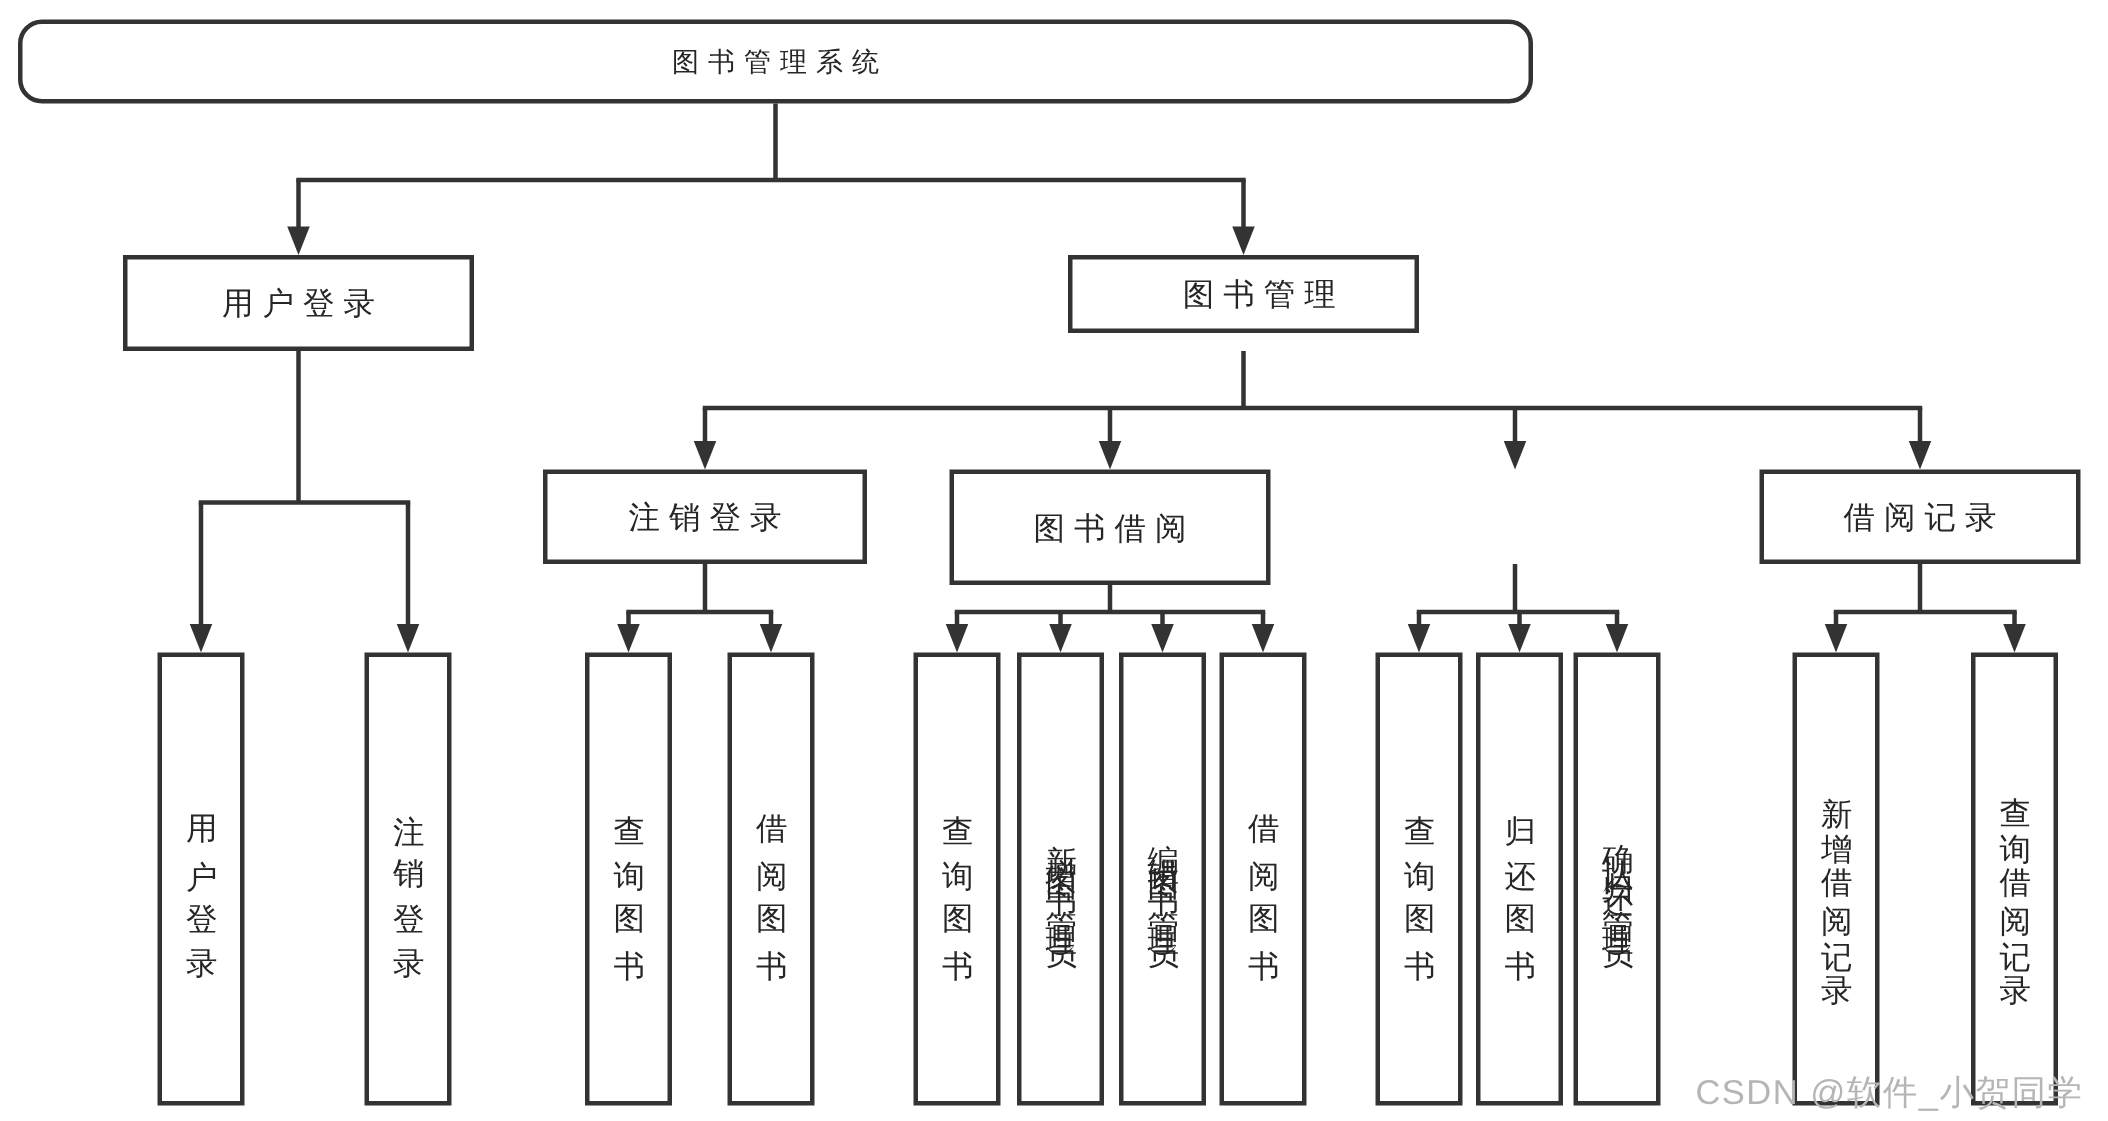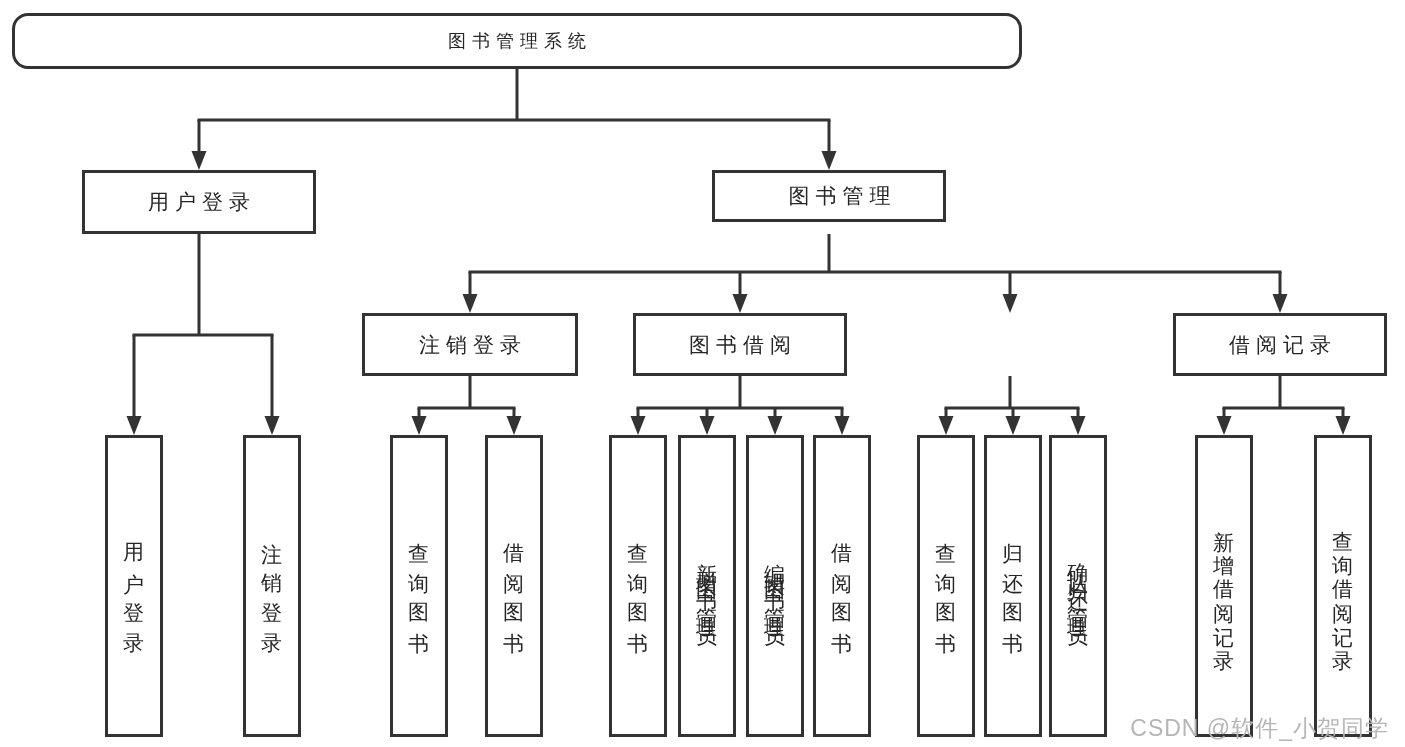--- a/index.html
+++ b/index.html
@@ -133,21 +133,21 @@
   <div class="box hbox" style="left:82px;top:170px;width:234px;height:64px;">
     <span>用户登录</span>
   </div>
   <div class="box hbox" style="left:712px;top:170px;width:234px;height:52px;padding-left:21px;">
     <span>图书管理</span>
   </div>
 
   <div class="box hbox" style="left:362px;top:313px;width:216px;height:63px;">
     <span>注销登录</span>
   </div>
-  <div class="box hbox" style="left:633px;top:313px;width:214px;height:63px;">
+  <div class="box hbox" style="left:633px;top:313px;width:214px;height:77px;">
     <span>图书借阅</span>
   </div>
   <div class="box hbox" style="left:1173px;top:313px;width:214px;height:63px;">
     <span>借阅记录</span>
   </div>
 
   <div class="box leaf" style="left:105px;">
     <span class="vtext v-short">用户登录</span>
   </div>
   <div class="box leaf" style="left:243px;">

